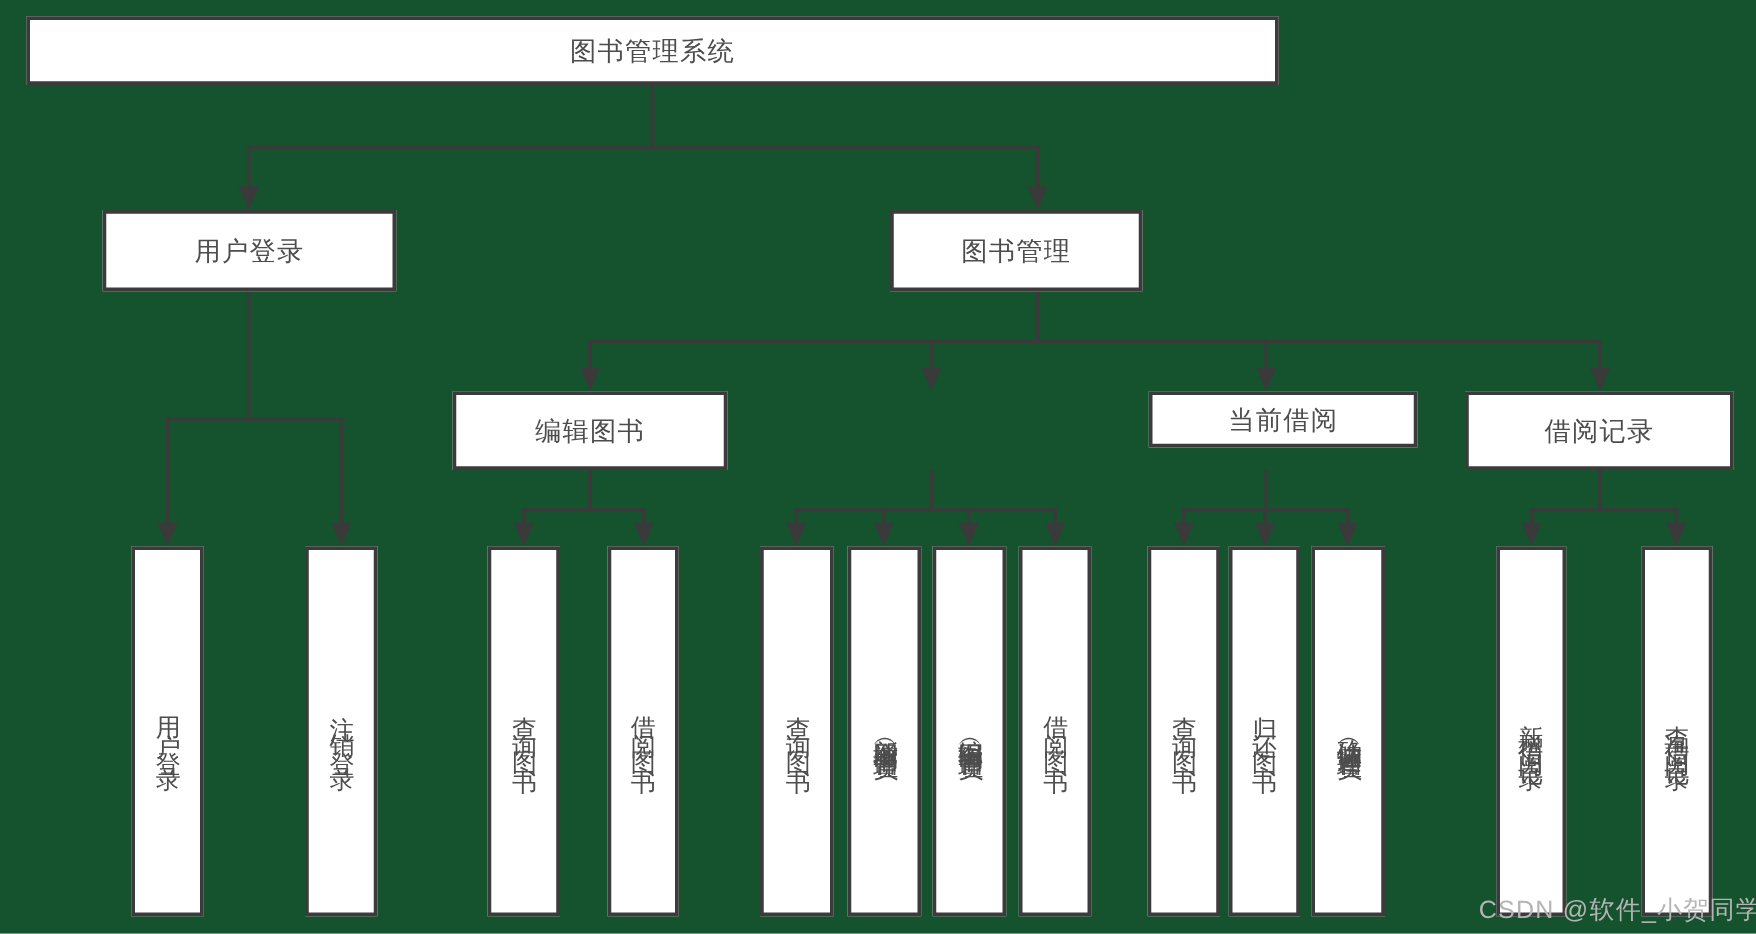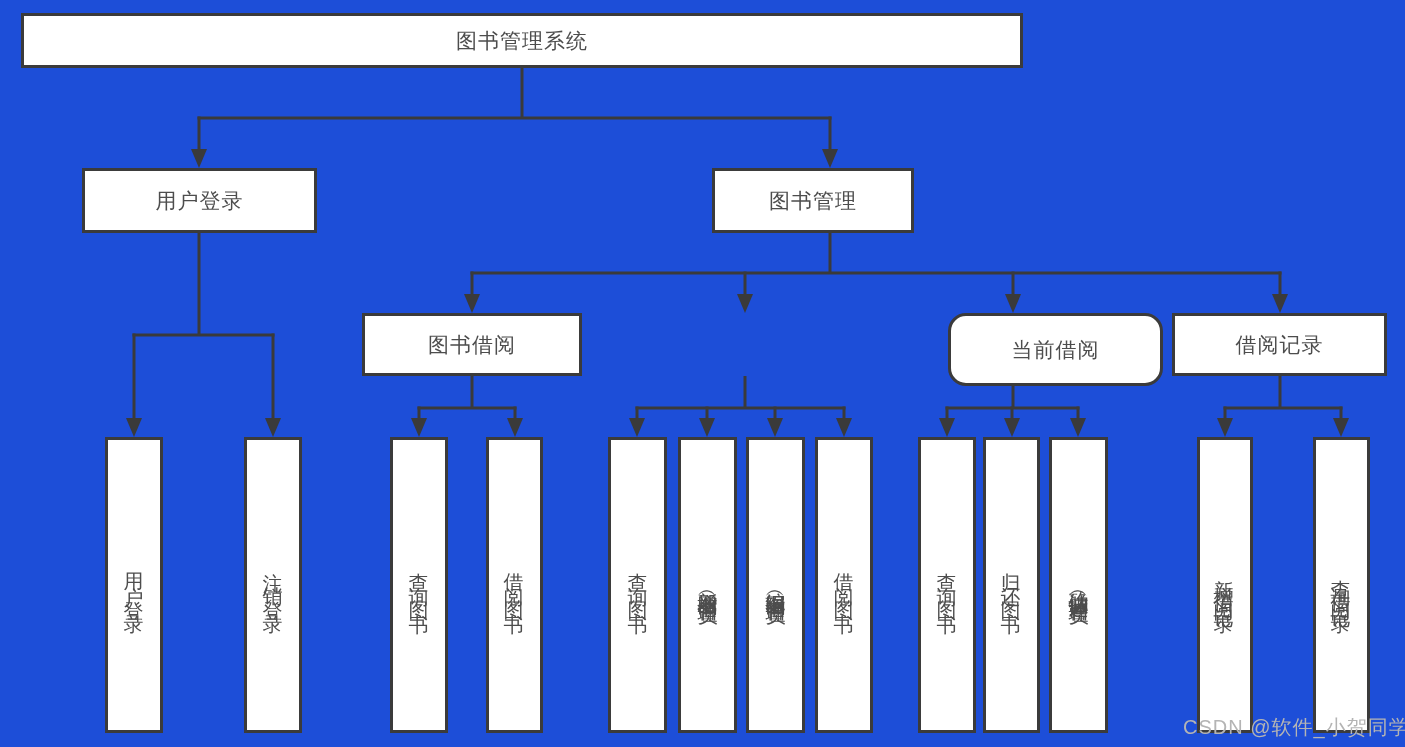--- a/index.html
+++ b/index.html
@@ -1,19 +1,19 @@
 <!DOCTYPE html>
 <html><head>
 <meta charset="utf-8">
 <style>
   html,body{margin:0;padding:0;background:#ffffff;}
   .stage{
     position:relative;
     width:1405px;height:747px;
-    background:#1d4ed8;
+    background:#14532d;
     font-family:"Liberation Sans", sans-serif;
     overflow:hidden;
   }
   .connectors{position:absolute;left:0;top:0;width:1405px;height:747px;}
   .box{
     position:absolute;
     background:#ffffff;
     border:3px solid #3b3b3b;
     color:#4d4d4d;
     box-sizing:border-box;
@@ -112,22 +112,22 @@
       <polygon points="1217,418 1233,418 1225,437"></polygon>
       <polygon points="1333,418 1349,418 1341,437"></polygon>
     </g>
   </svg>
 
   <div class="box hbox" style="left:21px;top:13px;width:1002px;height:55px;">图书管理系统</div>
 
   <div class="box hbox" style="left:82px;top:168px;width:235px;height:65px;">用户登录</div>
   <div class="box hbox" style="left:712px;top:168px;width:202px;height:65px;">图书管理</div>
 
-  <div class="box hbox" style="left:362px;top:313px;width:220px;height:63px;">图书借阅</div>
-  <div class="box hbox" style="left:948px;top:313px;width:215px;height:73px;border-radius:18px;">当前借阅</div>
+  <div class="box hbox" style="left:362px;top:313px;width:220px;height:63px;">编辑图书</div>
+  <div class="box hbox" style="left:919px;top:313px;width:215px;height:45px;">当前借阅</div>
   <div class="box hbox" style="left:1172px;top:313px;width:215px;height:63px;font-family:Liberation Mono, monospace;">借阅记录</div>
 
   <div class="box vbox sp4" style="left:105px;top:437px;width:58px;height:296px;">用户登录</div>
   <div class="box vbox sp4" style="left:244px;top:437px;width:58px;height:296px;">注销登录</div>
 
   <div class="box vbox sp4" style="left:390px;top:437px;width:58px;height:296px;">查询图书</div>
   <div class="box vbox sp4" style="left:486px;top:437px;width:57px;height:296px;">借阅图书</div>
 
   <div class="box vbox sp4" style="left:608px;top:437px;width:59px;height:296px;">查询图书</div>
   <div class="box vbox sp9" style="left:678px;top:437px;width:59px;height:296px;">新增图书（管理员）</div>

